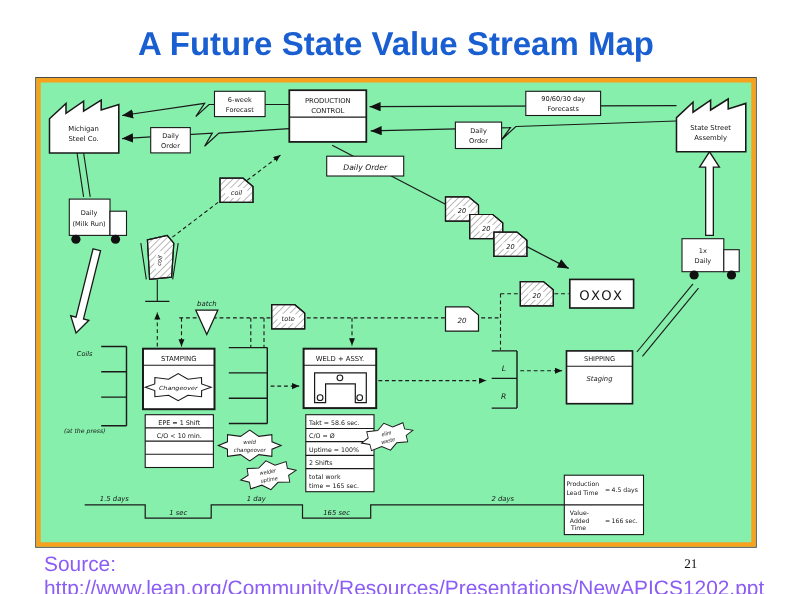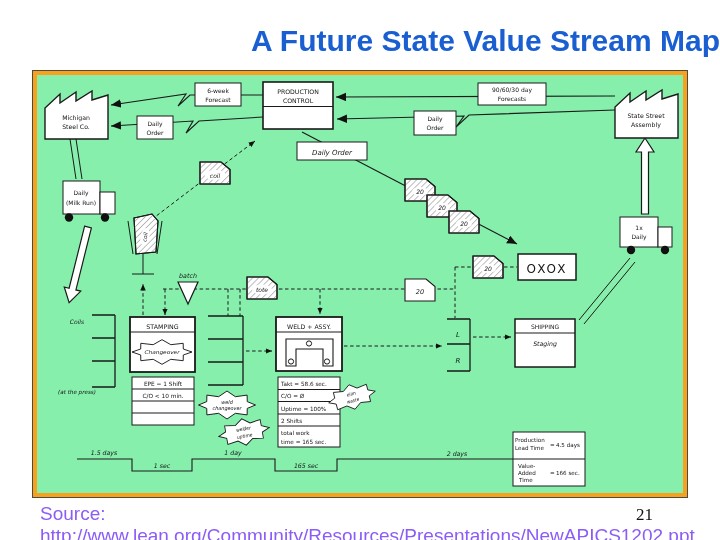--- a/index.html
+++ b/index.html
@@ -1,20 +1,20 @@
 <!DOCTYPE html>
 <html><head>
 <meta charset="utf-8">
 <style>
   html,body{margin:0;padding:0;background:#fff;}
   .slide{position:relative;width:720px;height:540px;background:#ffffff;overflow:hidden;font-family:"Liberation Sans",sans-serif;}
-  .title{position:absolute;top:24px;left:0;width:720px;text-align:right;font-size:30px;font-weight:bold;color:#1a5fd2;letter-spacing:0px;}
+  .title{position:absolute;top:24px;left:0;width:720px;text-align:center;font-size:30px;font-weight:bold;color:#1a5fd2;letter-spacing:0px;}
   .frame{position:absolute;left:33px;top:71px;width:646px;height:418px;border:4px solid #f7a11c;background:#86efac;box-shadow:0 0 0 1px #4a4a4a;}
   .source{position:absolute;left:40px;top:503px;font-size:19px;color:#8b5cf6;}
-  .pagenum{position:absolute;left:636px;top:505px;font-size:17px;color:#111;font-family:"Liberation Serif",serif;}
+  .pagenum{position:absolute;left:622px;top:505px;font-size:12px;color:#111;font-family:"Liberation Serif",serif;}
   svg{display:block;}
   svg text{font-family:"DejaVu Sans","Liberation Sans",sans-serif;fill:#151515;}
   .ln{stroke:#1a1a1a;stroke-width:1.1;fill:none;}
   .ln2{stroke:#1a1a1a;stroke-width:1;fill:none;}
   .dl{stroke:#1a1a1a;stroke-width:1;fill:none;stroke-dasharray:3.5 2.6;}
   .bx{fill:#fff;stroke:#1a1a1a;stroke-width:1;}
   .bx2{fill:#fff;stroke:#1a1a1a;stroke-width:1.6;}
   .shelf{stroke:#1a1a1a;stroke-width:1.3;fill:none;}
   .hollow{fill:#fff;stroke:#1a1a1a;stroke-width:1.2;}
   .hand{font-style:italic;}

